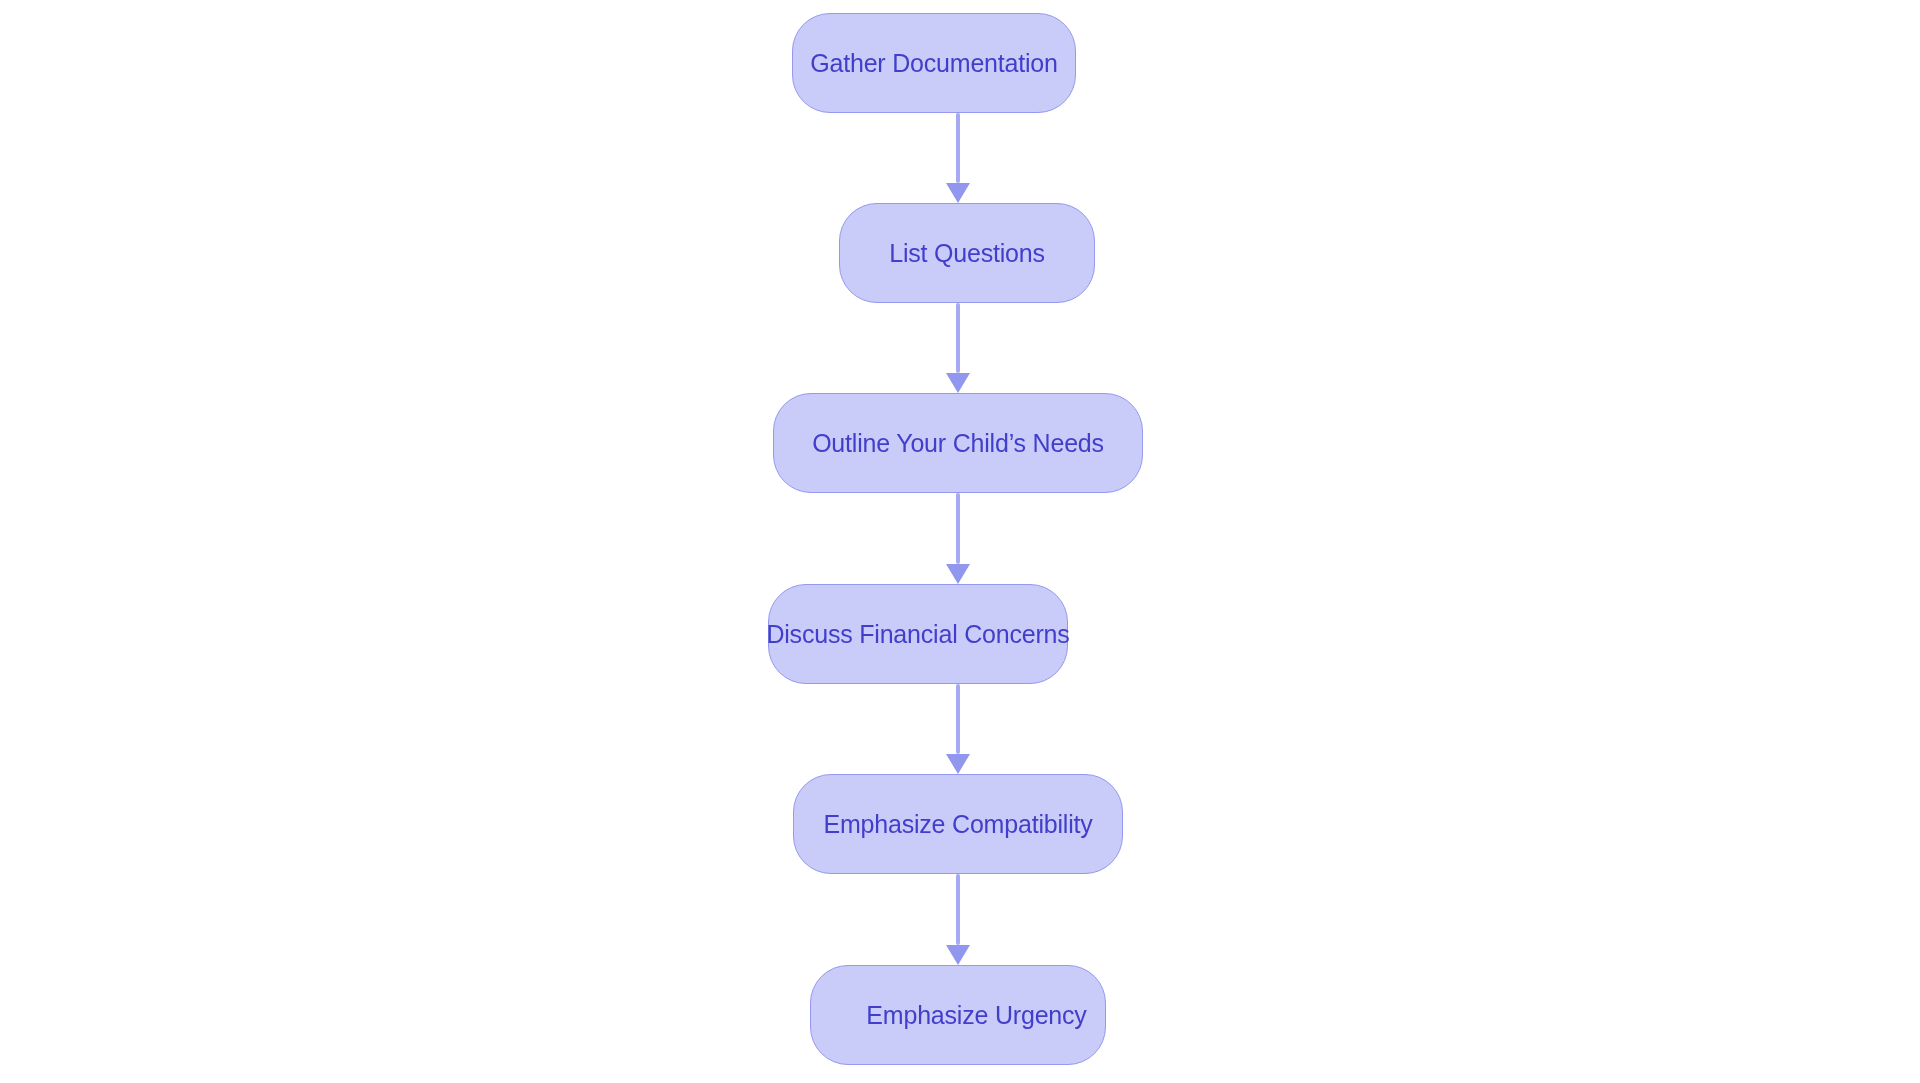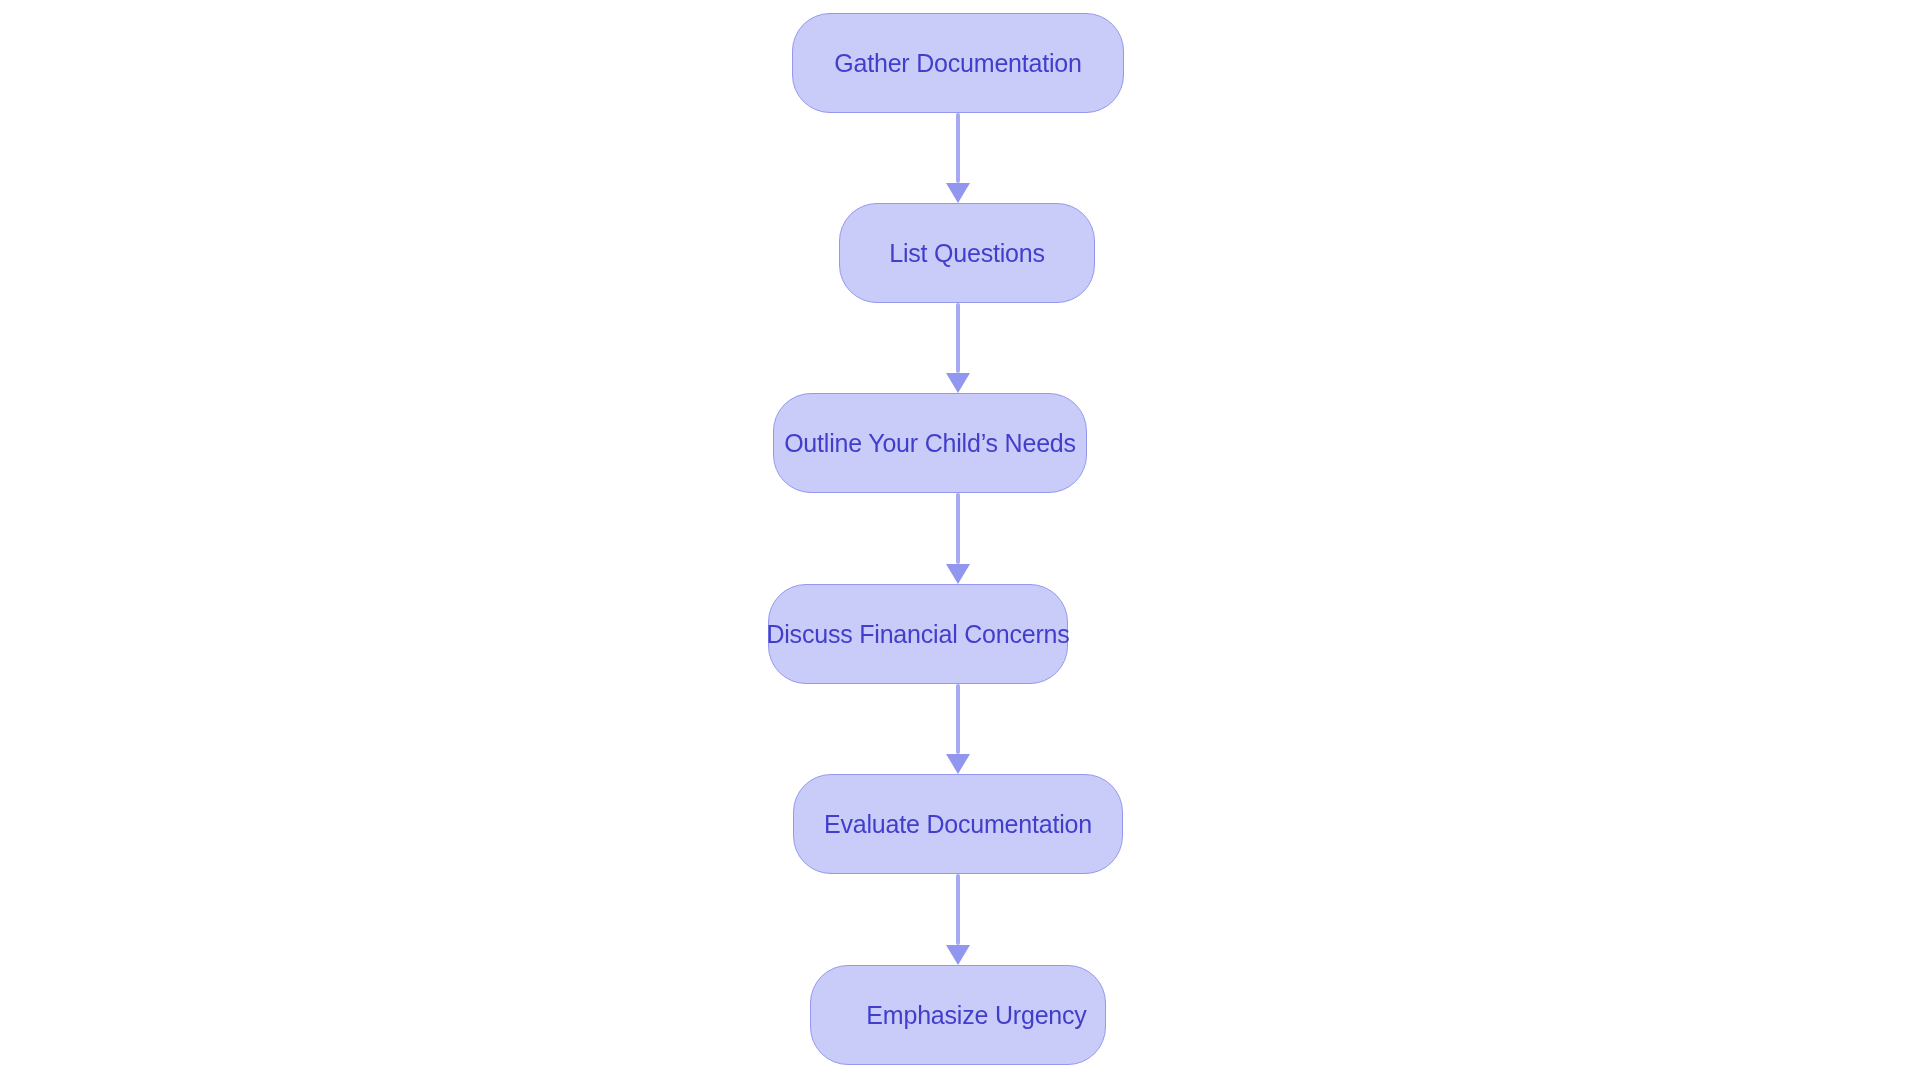--- a/index.html
+++ b/index.html
@@ -41,23 +41,23 @@
   .edge-head {
     position: absolute;
     left: 946px;
     width: 0;
     height: 0;
     border-left: 12px solid transparent;
     border-right: 12px solid transparent;
     border-top: 20px solid #9197ee;
   }
   
-  #node-0 { left: 792px; top: 13px;  width: 332px; }
+  #node-0 { left: 792px; top: 13px;  width: 284px; }
   #node-1 { left: 839px; top: 203px; width: 256px; }
-  #node-2 { left: 773px; top: 393px; width: 314px; }
+  #node-2 { left: 773px; top: 393px; width: 370px; }
   #node-3 { left: 768px; top: 584px; width: 300px; }
   #node-4 { left: 793px; top: 774px; width: 330px; }
   #node-5 { left: 810px; top: 965px; width: 296px; padding-left: 37px; }
   
   #shaft-0 { top: 113px; height: 70px; }  #head-0 { top: 183px; }
   #shaft-1 { top: 303px; height: 70px; }  #head-1 { top: 373px; }
   #shaft-2 { top: 493px; height: 71px; }  #head-2 { top: 564px; }
   #shaft-3 { top: 684px; height: 70px; }  #head-3 { top: 754px; }
   #shaft-4 { top: 874px; height: 71px; }  #head-4 { top: 945px; }
 </style>
@@ -79,20 +79,20 @@
   <div id="node-2" class="flow-node">Outline Your Child’s Needs</div>
 
   <div id="shaft-2" class="edge-shaft"></div>
   <div id="head-2" class="edge-head"></div>
 
   <div id="node-3" class="flow-node">Discuss Financial Concerns</div>
 
   <div id="shaft-3" class="edge-shaft"></div>
   <div id="head-3" class="edge-head"></div>
 
-  <div id="node-4" class="flow-node">Evaluate Documentation</div>
+  <div id="node-4" class="flow-node">Emphasize Compatibility</div>
 
   <div id="shaft-4" class="edge-shaft"></div>
   <div id="head-4" class="edge-head"></div>
 
   <div id="node-5" class="flow-node">Emphasize Urgency</div>
 
 </div>
 
 </body></html>

